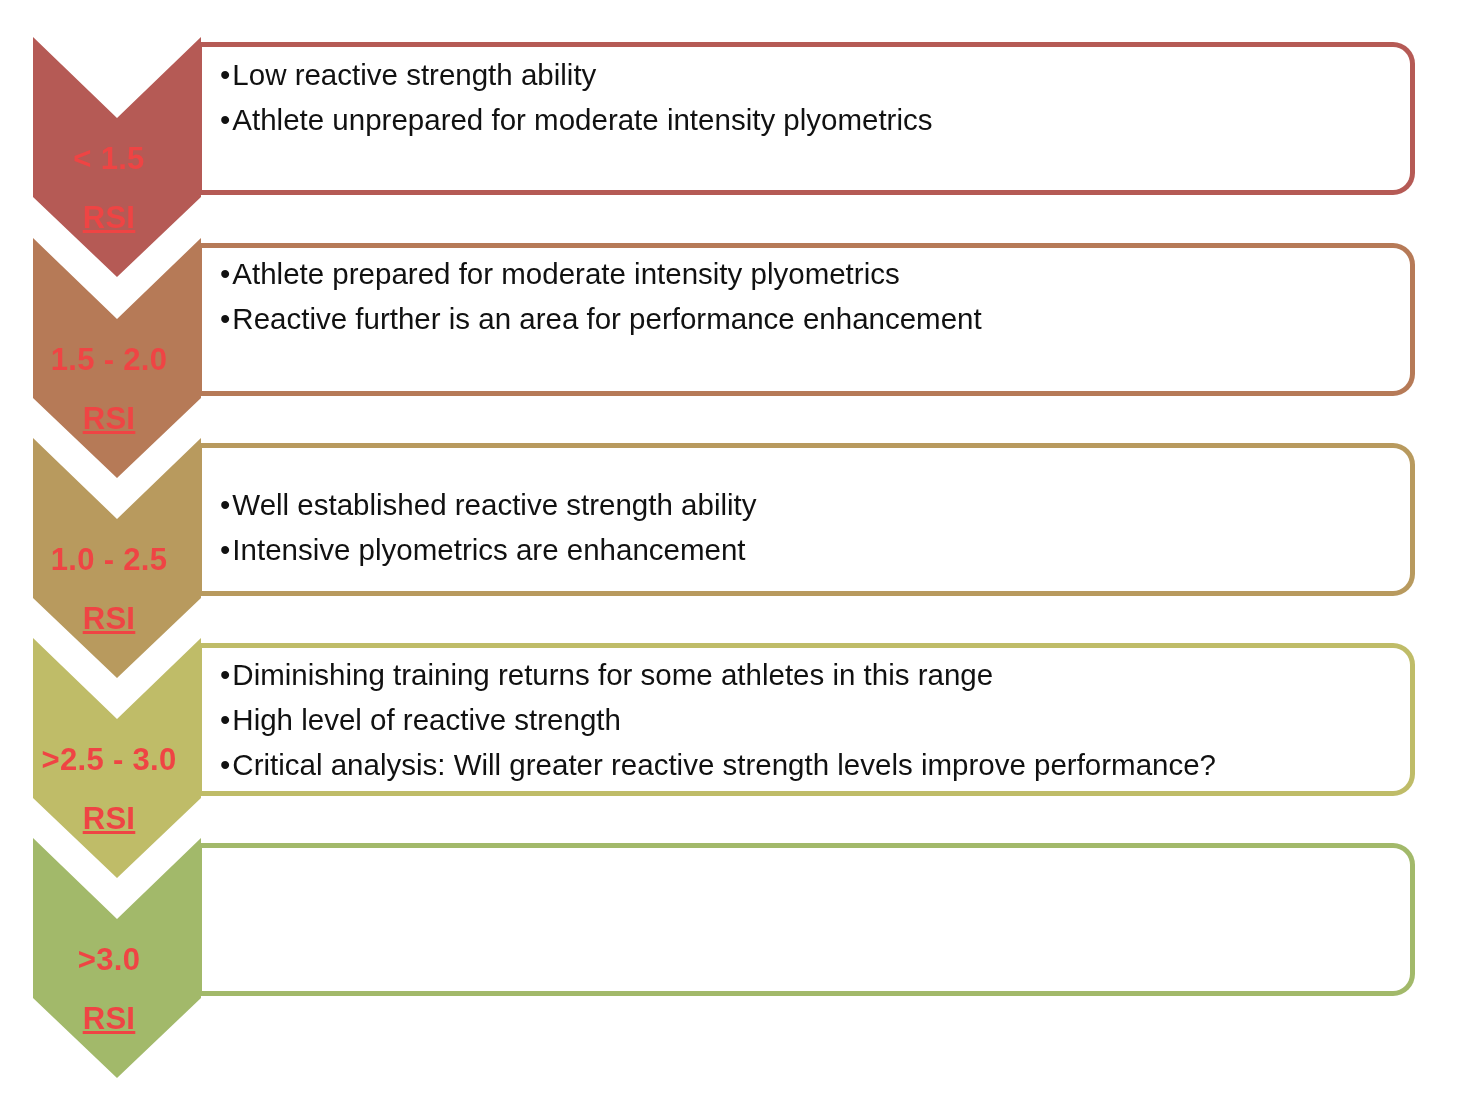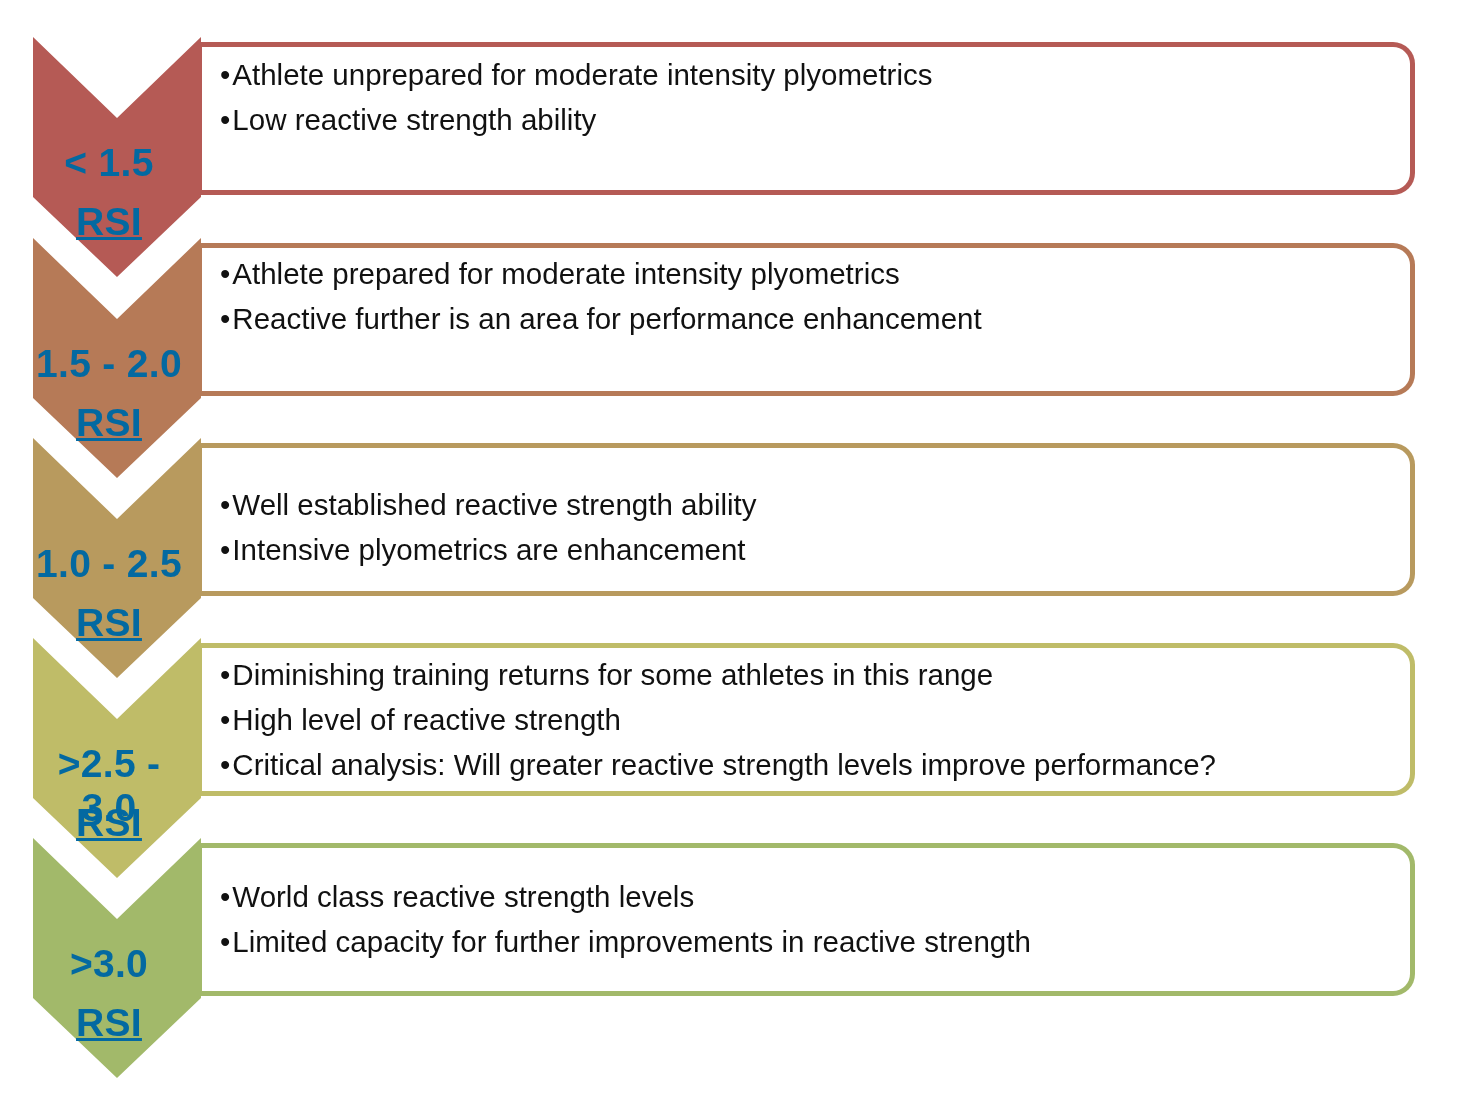--- a/index.html
+++ b/index.html
@@ -2,22 +2,22 @@
 <html><head>
 <meta charset="utf-8">
 <style>
   html, body { margin: 0; padding: 0; background: #ffffff; }
   body { width: 1464px; height: 1118px; position: relative; overflow: hidden;
          font-family: "Liberation Sans", "DejaVu Sans", sans-serif; }
   .stage { position: absolute; left: 0; top: 0; width: 1464px; height: 1118px; }
   .tier { position: absolute; left: 0; width: 1464px; height: 240px; }
   .chevron { position: absolute; left: 33px; top: 0; width: 168px; height: 240px; }
   .chevron svg { position: absolute; left: 0; top: 0; }
-  .chev-label { position: absolute; left: 0; width: 152px; text-align: center; color: #0369a1;
-                font-weight: bold; font-size: 39px; letter-spacing: 0.3px; }
+  .chev-label { position: absolute; left: 0; width: 152px; text-align: center; color: #ef4444;
+                font-weight: bold; font-size: 31px; letter-spacing: 0.3px; }
   .chev-label.range { top: 104px; }
   .chev-label.unit { top: 163px; text-decoration: underline; }
   .box { position: absolute; left: 197px; top: 5px; width: 1213px; height: 143px;
          border: 5px solid; border-left: none; border-radius: 0 22px 22px 0;
          background: #ffffff; box-sizing: content-box; }
   .box-left { position: absolute; left: 197px; top: 5px; width: 5px; height: 153px; }
   .bullets { position: absolute; left: 220px; margin: 0; padding: 0; list-style: none; }
   .bullets li { font-size: 29.5px; color: #111111; height: 45px; line-height: 45px; white-space: nowrap; }
   .bullets li::before { content: "\2022"; margin-right: 2px; }
 </style>
@@ -30,22 +30,22 @@
     <div class="box" style="border-color: rgb(181, 90, 85);"></div>
     <div class="box-left" style="background: rgb(181, 90, 85);"></div>
     <div class="chevron">
       <svg width="168" height="240" viewBox="0 0 168 240">
         <polygon points="0,0 84,81 168,0 168,160 84,240 0,160" fill="#b55a55"></polygon>
       </svg>
       <div class="chev-label range">&lt; 1.5</div>
       <div class="chev-label unit">RSI</div>
     </div>
     <ul class="bullets" style="top:15px;">
+      <li>Low reactive strength ability</li>
       <li>Athlete unprepared for moderate intensity plyometrics</li>
-      <li>Low reactive strength ability</li>
     </ul>
   </div>
 
   <div class="tier" style="top:238px;">
     <div class="box" style="border-color: rgb(182, 122, 87);"></div>
     <div class="box-left" style="background: rgb(182, 122, 87);"></div>
     <div class="chevron">
       <svg width="168" height="240" viewBox="0 0 168 240">
         <polygon points="0,0 84,81 168,0 168,160 84,240 0,160" fill="#b67a57"></polygon>
       </svg>
@@ -94,19 +94,15 @@
   <div class="tier" style="top:838px;">
     <div class="box" style="border-color: rgb(162, 185, 106);"></div>
     <div class="box-left" style="background: rgb(162, 185, 106);"></div>
     <div class="chevron">
       <svg width="168" height="240" viewBox="0 0 168 240">
         <polygon points="0,0 84,81 168,0 168,160 84,240 0,160" fill="#a2b96a"></polygon>
       </svg>
       <div class="chev-label range">&gt;3.0</div>
       <div class="chev-label unit">RSI</div>
     </div>
-    <ul class="bullets" style="top:36px;">
-      <li>World class reactive strength levels</li>
-      <li>Limited capacity for further improvements  in reactive strength</li>
-    </ul>
   </div>
 
 </div>
 
 </body></html>

